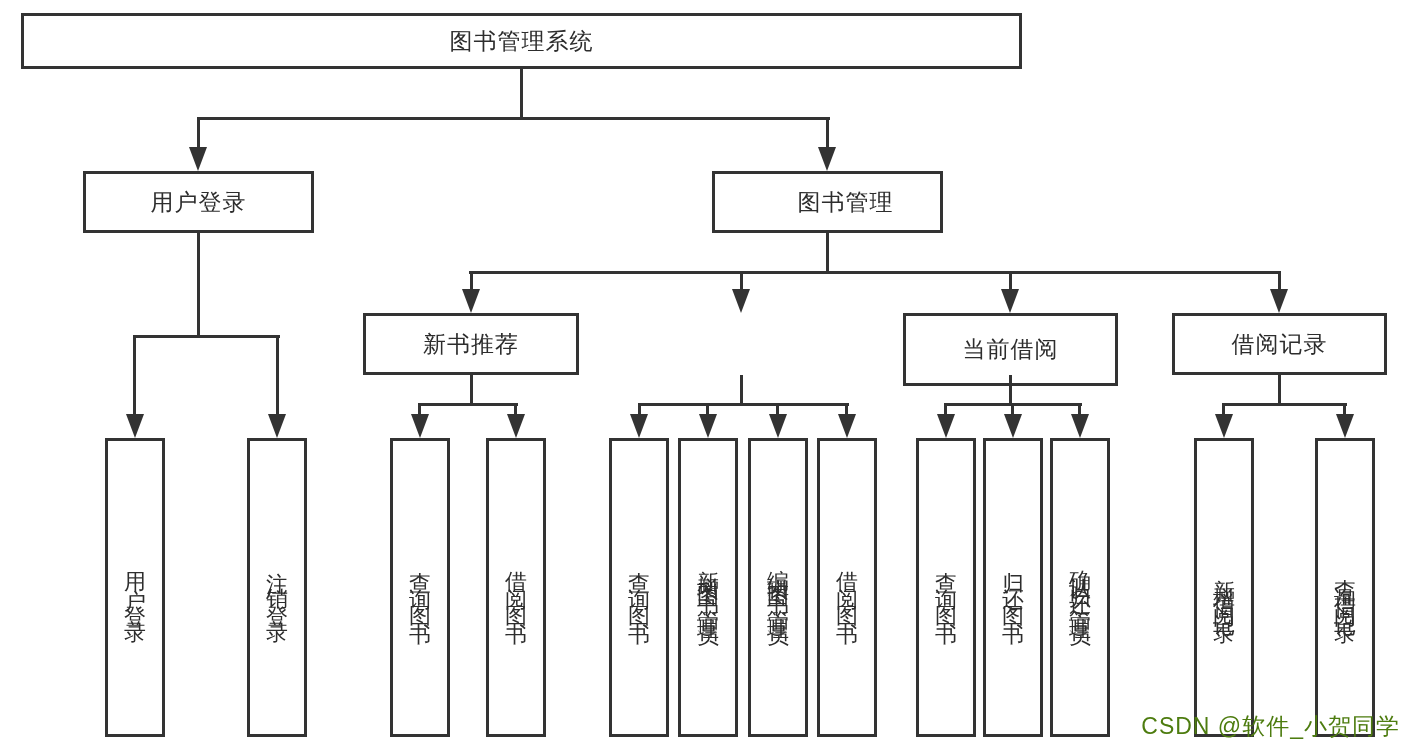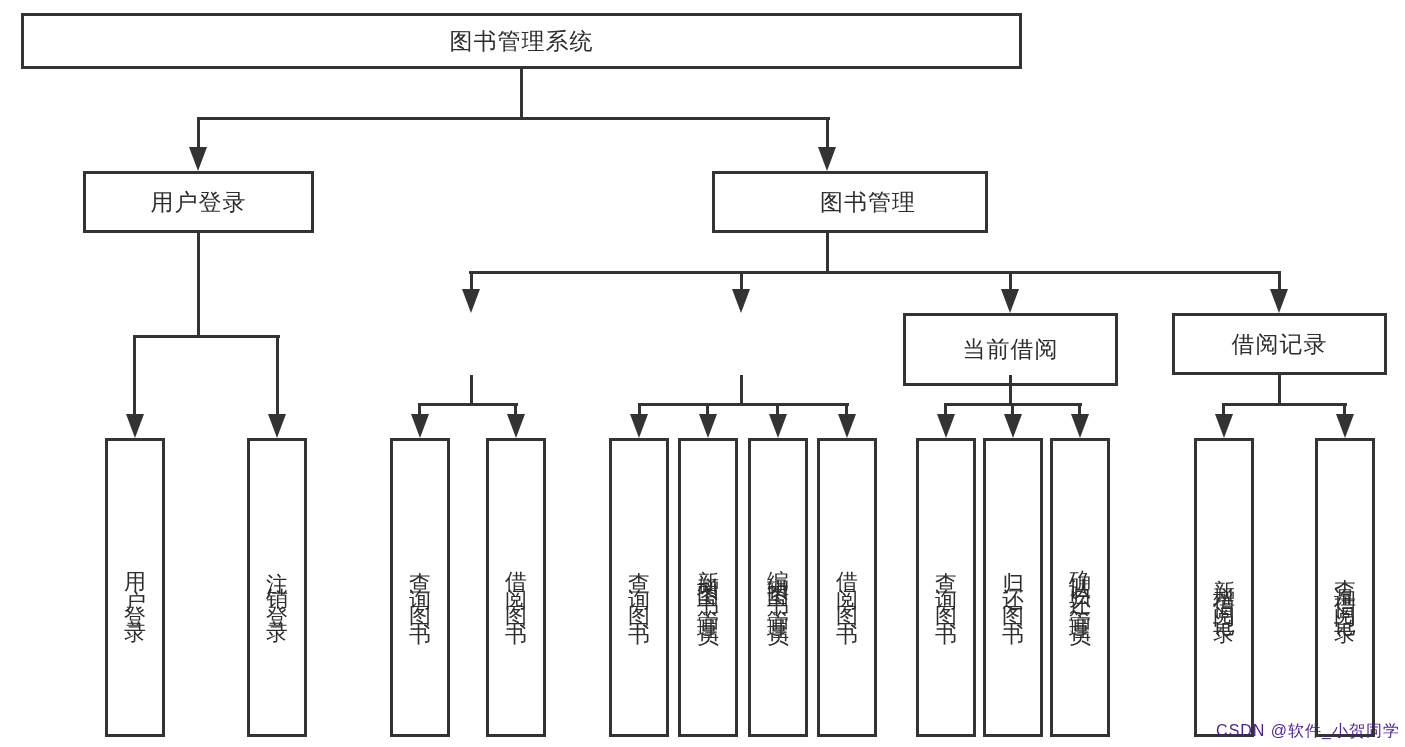--- a/index.html
+++ b/index.html
@@ -20,39 +20,42 @@
   }
   .leaf.len6 span{letter-spacing:9px;}
   .leaf.len9 span{letter-spacing:8px;}
   .vline{position:absolute;width:3px;background:#333333;}
   .hline{position:absolute;height:3px;background:#333333;}
   .ah{
     position:absolute;width:0;height:0;
     border-left:9px solid transparent;border-right:9px solid transparent;border-top:24px solid #333333;
   }
   .watermark{
-    position:absolute;right:5px;bottom:5px;font-size:16px;color:#4c1d95;letter-spacing:1px;z-index:9;margin-left:20px;
+    position:absolute;right:5px;bottom:5px;font-size:23px;color:#4d7c0f;letter-spacing:1px;z-index:9;margin-left:20px;
   }
 </style>
 </head>
 <body>
 
 <div class="canvas">
 
   <div class="hbox" style="left:21px;top:13px;width:1001px;height:56px;font-family:Liberation Mono, monospace;">
     <span>图书管理系统</span>
   </div>
 
   <div class="hbox" style="left:83px;top:171px;width:231px;height:62px;">
     <span>用户登录</span>
   </div>
-  <div class="hbox" style="left:712px;top:171px;width:276px;height:62px;padding-left:36px;">
+  <div class="hbox" style="left:712px;top:171px;width:231px;height:62px;padding-left:36px;">
     <span>图书管理</span>
   </div>
 
+  <div class="hbox" style="left:363px;top:313px;width:216px;height:62px;">
+    <span>新书推荐</span>
+  </div>
   <div class="hbox" style="left:903px;top:313px;width:215px;height:73px;">
     <span>当前借阅</span>
   </div>
   <div class="hbox" style="left:1172px;top:313px;width:215px;height:62px;">
     <span>借阅记录</span>
   </div>
 
   <div class="leaf" style="left:105px;">
     <span>用户登录</span>
   </div>

